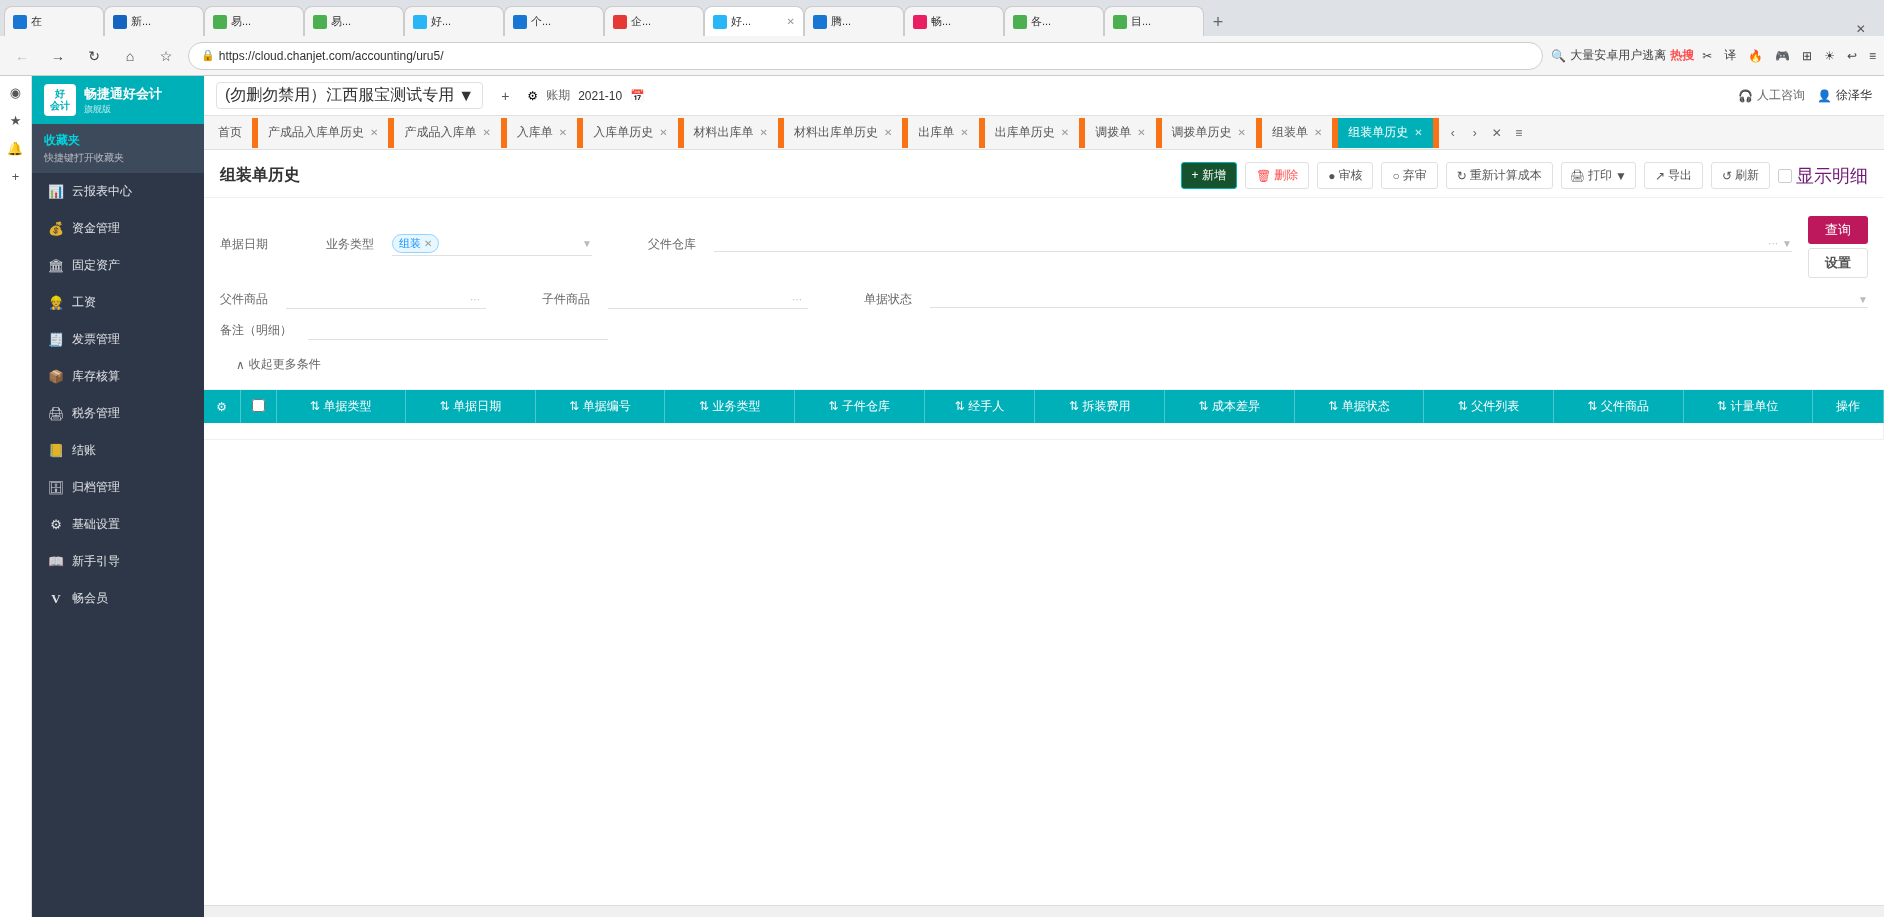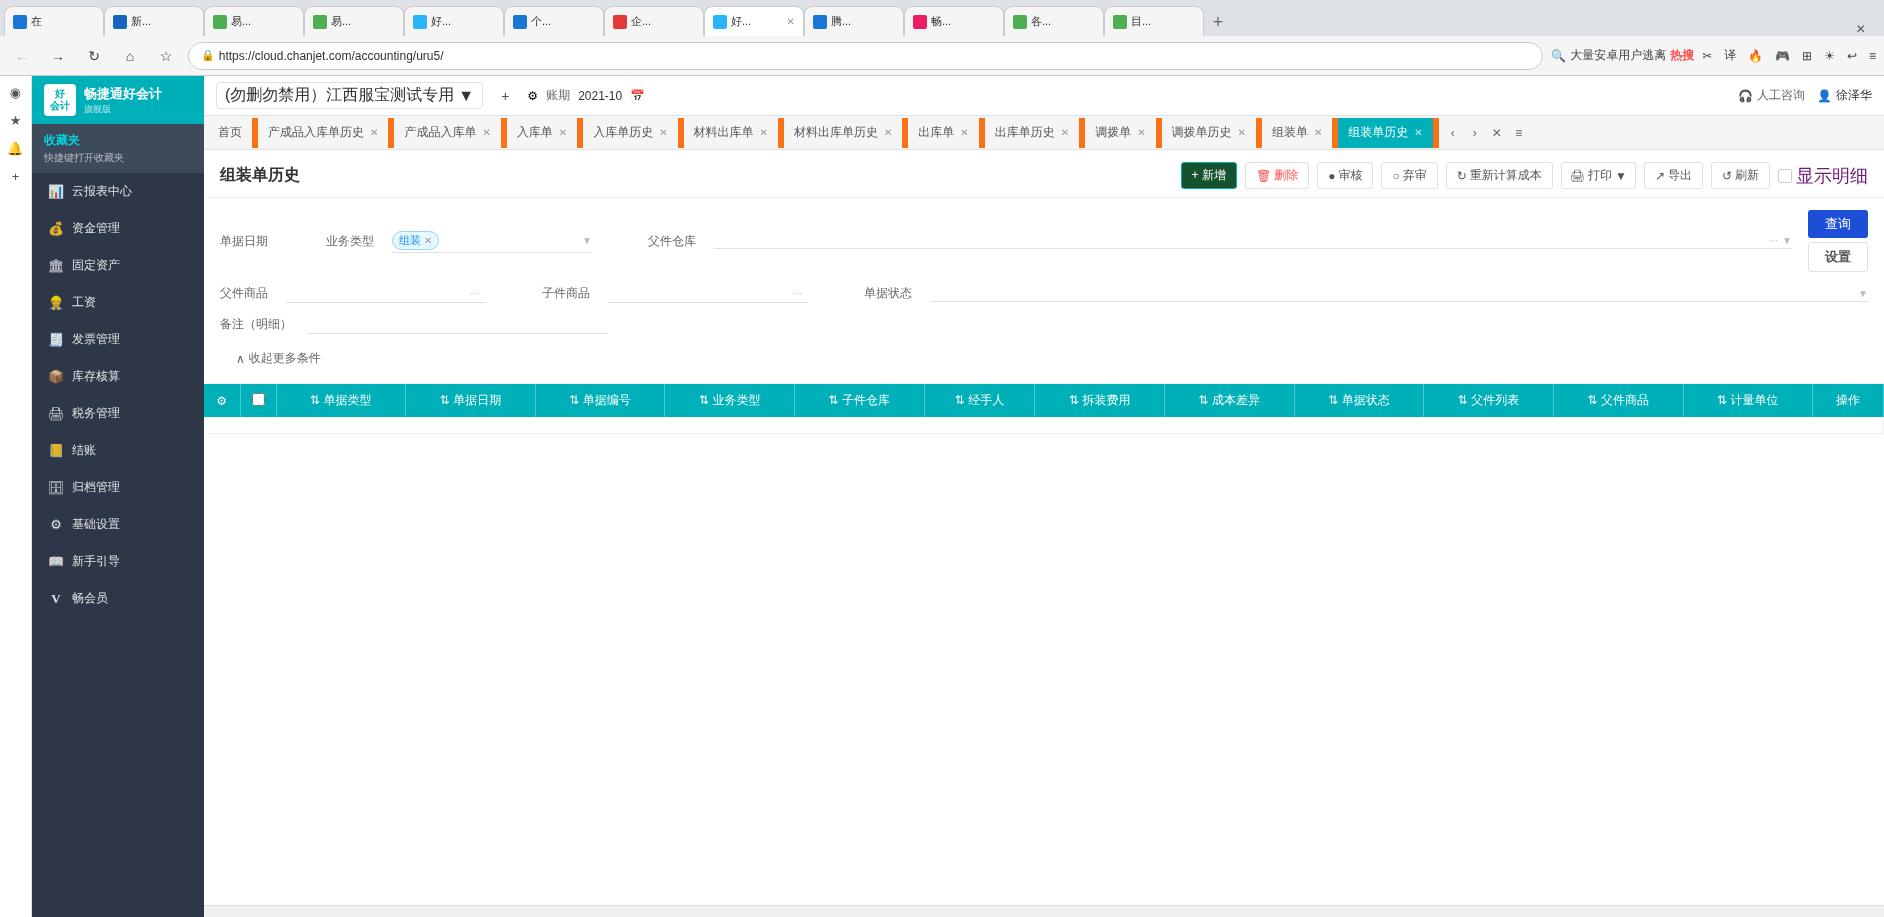--- a/index.html
+++ b/index.html
@@ -82,21 +82,21 @@
     .date-btn { padding: 2px 6px; border: 1px solid #e0e0e0; border-radius: 3px; font-size: 11px; color: #555; cursor: pointer; background: #fff; }
     .date-btn.active { background: #00b0b9; color: #fff; border-color: #00b0b9; }
     .date-range { font-size: 11px; color: #888; margin-left: 4px; }
     .filter-tag { display: inline-flex; align-items: center; gap: 3px; padding: 1px 6px; background: #e6f7ff; border: 1px solid #91d5ff; border-radius: 10px; font-size: 11px; color: #1890ff; }
     .filter-tag-close { cursor: pointer; color: #999; font-size: 10px; }
     .collapse-btn { display: flex; align-items: center; gap: 4px; font-size: 12px; color: #666; cursor: pointer; margin: 0 auto; padding: 4px 16px; }
 
     
     .query-btns { display: flex; flex-direction: column; gap: 4px; }
     .query-btn { padding: 5px 16px; border-radius: 3px; font-size: 13px; cursor: pointer; border: none; }
-    .query-btn.search { background: #1d4ed8; color: #fff; }
+    .query-btn.search { background: #be185d; color: #fff; margin-top: 6px; }
     .query-btn.settings { background: #fff; border: 1px solid #e0e0e0; color: #555; font-weight: bold; }
 
     
     .table-container { overflow-x: auto; }
     .data-table { width: 100%; border-collapse: collapse; min-width: 1600px; }
     .data-table thead tr { background: #00b0b9; color: #fff; }
     .data-table th { padding: 8px 10px; font-size: 12px; font-weight: normal; white-space: nowrap; border-right: 1px solid rgba(255,255,255,0.3); text-align: center; cursor: pointer; }
     .data-table td { padding: 8px 10px; font-size: 12px; border-bottom: 1px solid #f0f0f0; border-right: 1px solid #f0f0f0; }
     .th-settings { width: 36px; }
     .th-checkbox { width: 36px; }

